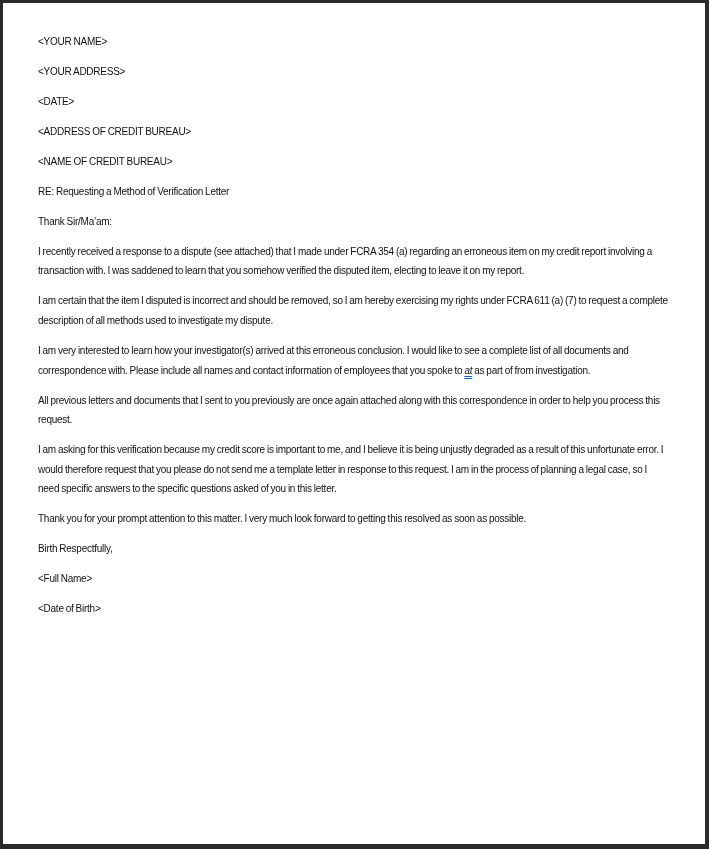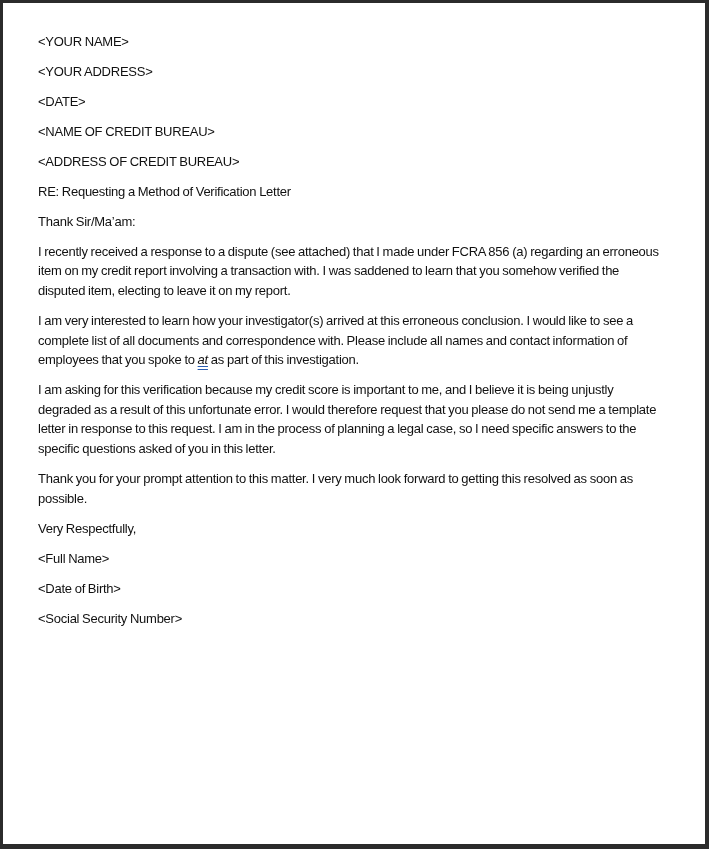--- a/index.html
+++ b/index.html
@@ -1,37 +1,38 @@
 <!DOCTYPE html>
 <html><head>
 <meta charset="utf-8">
 <style>
   html, body { margin:0; padding:0; }
   body { width:709px; height:849px; background:#2b2b2b; position:relative; overflow:hidden; }
   .page { position:absolute; left:3px; top:3px; width:702px; height:841px; background:#fff; }
   .content { position:absolute; left:35px; top:29px; width:630px;
-    font-family:"Liberation Sans", sans-serif; font-size:13px; color:#111;
+    font-family:"Liberation Sans", sans-serif; font-size:10px; color:#111;
     letter-spacing:-0.25px; word-spacing:-0.5px; }
   .para { margin:0 0 10.4px 0; line-height:19.6px; }
   .grammar { text-decoration: underline double #2a5db0; text-underline-offset:2px;font-style:italic; }
 </style>
 </head>
 <body>
 
 <div class="page">
   <div class="content">
     <p class="para">&lt;YOUR NAME&gt;</p>
     <p class="para">&lt;YOUR ADDRESS&gt;</p>
     <p class="para">&lt;DATE&gt;</p>
+    <p class="para">&lt;ADDRESS OF CREDIT BUREAU&gt;</p>
     <p class="para">&lt;NAME OF CREDIT BUREAU&gt;</p>
-    <p class="para">&lt;ADDRESS OF CREDIT BUREAU&gt;</p>
     <p class="para">RE: Requesting a Method of Verification Letter</p>
     <p class="para">Thank Sir/Ma’am:</p>
-    <p class="para">I recently received a response to a dispute (see attached) that I made under FCRA 856 (a) regarding an erroneous item on my credit report involving a transaction with. I was saddened to learn that you somehow verified the disputed item, electing to leave it on my report.</p>
-    <p class="para"><span>I am very interested to learn how your investigator(s) arrived at this erroneous conclusion. I would like to see a complete list of all documents and correspondence with. Please include all names and contact information of employees that you spoke to </span><span class="grammar">at</span><span> as part of this investigation.</span></p>
+    <p class="para">I recently received a response to a dispute (see attached) that I made under FCRA 354 (a) regarding an erroneous item on my credit report involving a transaction with. I was saddened to learn that you somehow verified the disputed item, electing to leave it on my report.</p>
+    <p class="para">I am certain that the item I disputed is incorrect and should be removed, so I am hereby exercising my rights under FCRA 611 (a) (7) to request a complete description of all methods used to investigate my dispute.</p>
+    <p class="para"><span>I am very interested to learn how your investigator(s) arrived at this erroneous conclusion. I would like to see a complete list of all documents and correspondence with. Please include all names and contact information of employees that you spoke to </span><span class="grammar">at</span><span> as part of from investigation.</span></p>
+    <p class="para">All previous letters and documents that I sent to you previously are once again attached along with this correspondence in order to help you process this request.</p>
     <p class="para">I am asking for this verification because my credit score is important to me, and I believe it is being unjustly degraded as a result of this unfortunate error. I would therefore request that you please do not send me a template letter in response to this request. I am in the process of planning a legal case, so I need specific answers to the specific questions asked of you in this letter.</p>
     <p class="para">Thank you for your prompt attention to this matter. I very much look forward to getting this resolved as soon as possible.</p>
-    <p class="para">Very Respectfully,</p>
+    <p class="para">Birth Respectfully,</p>
     <p class="para">&lt;Full Name&gt;</p>
     <p class="para">&lt;Date of Birth&gt;</p>
-    <p class="para">&lt;Social Security Number&gt;</p>
   </div>
 </div>
 
 </body></html>

